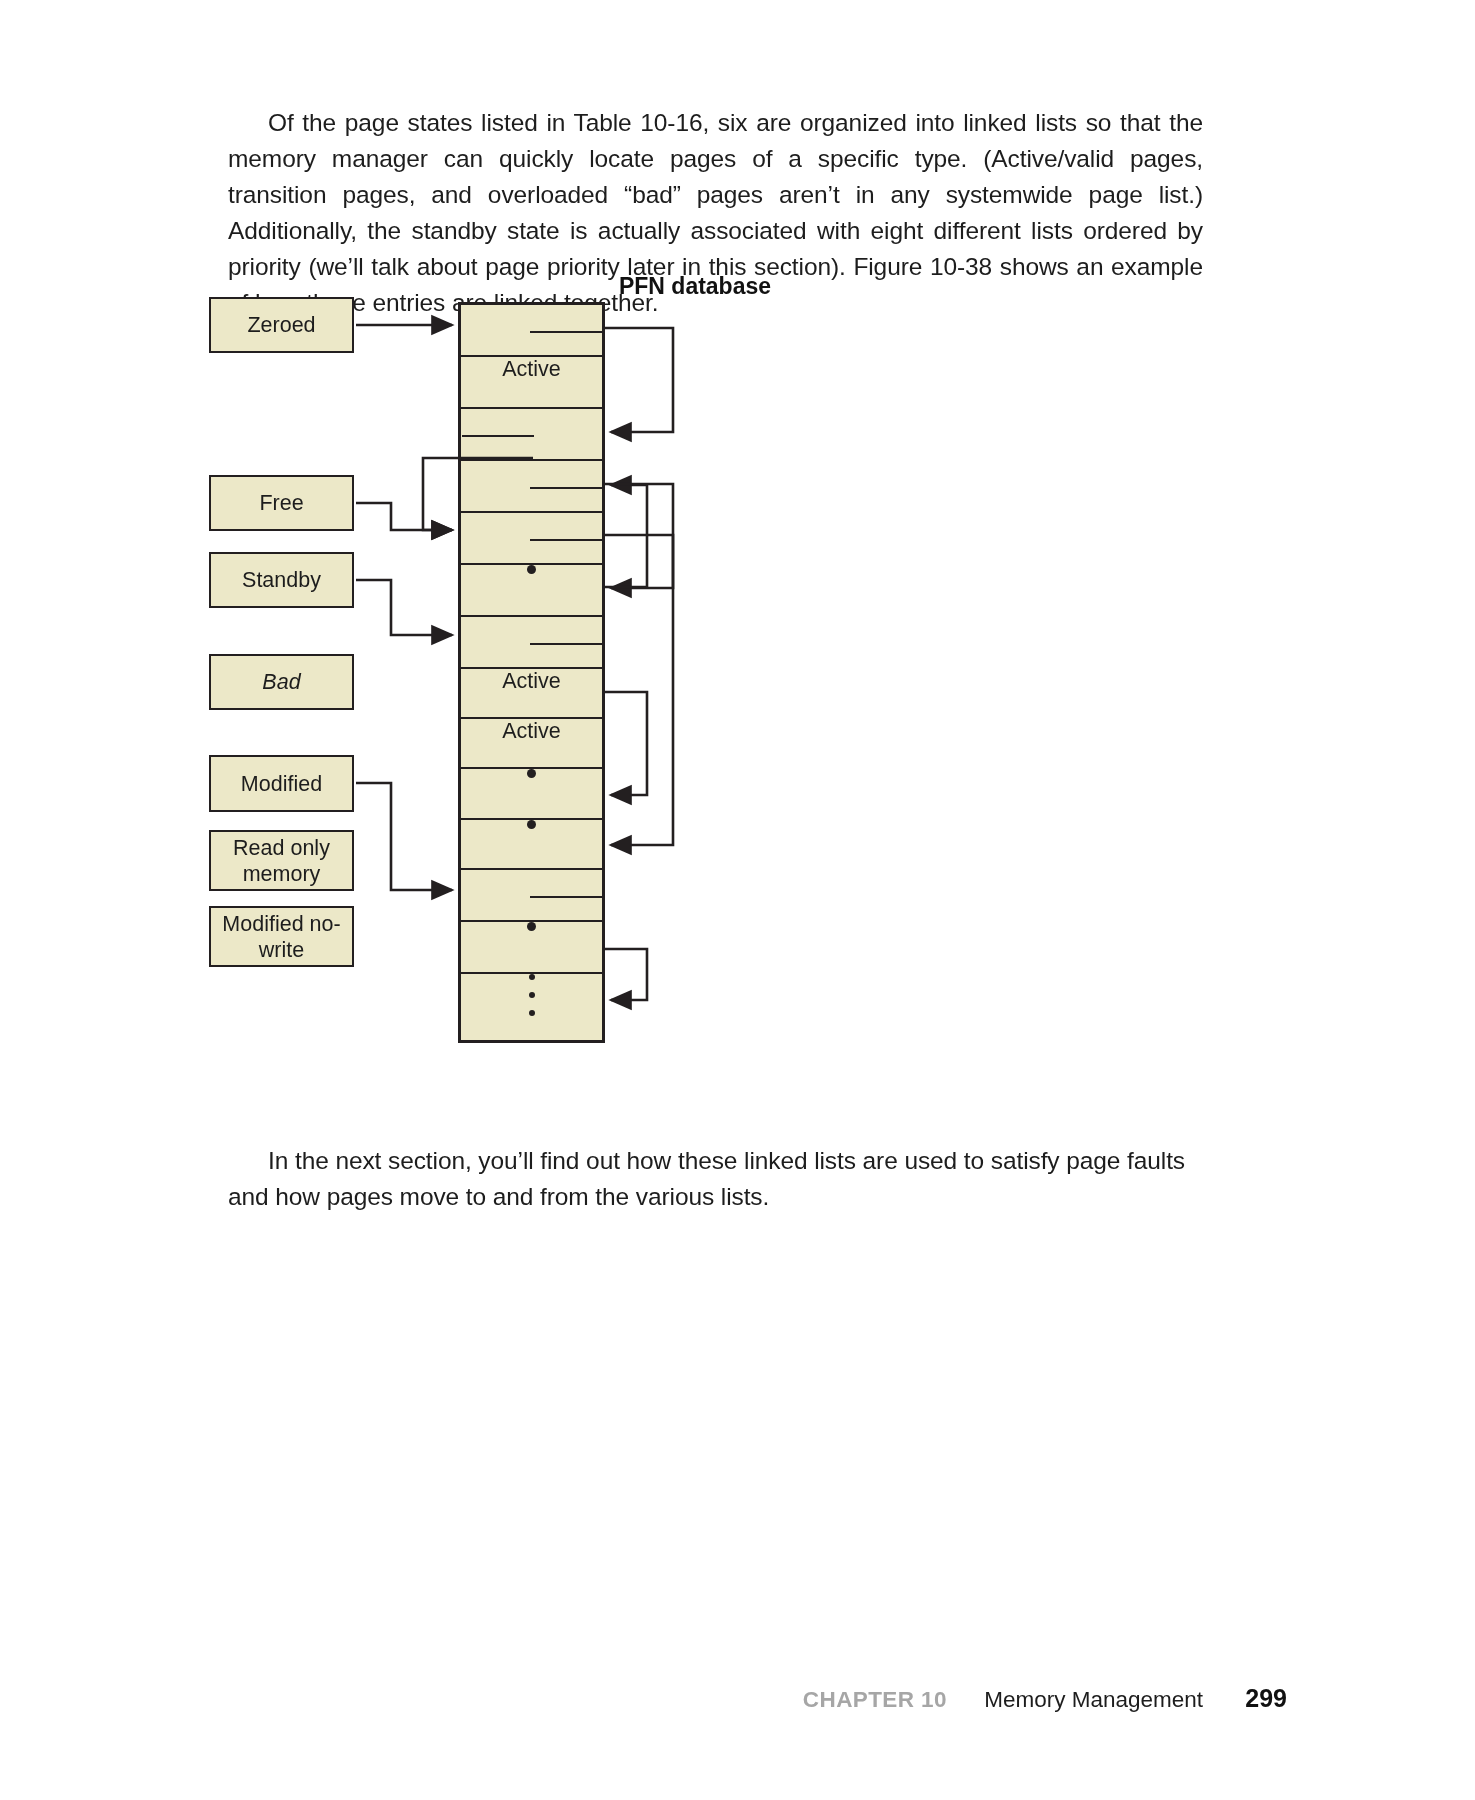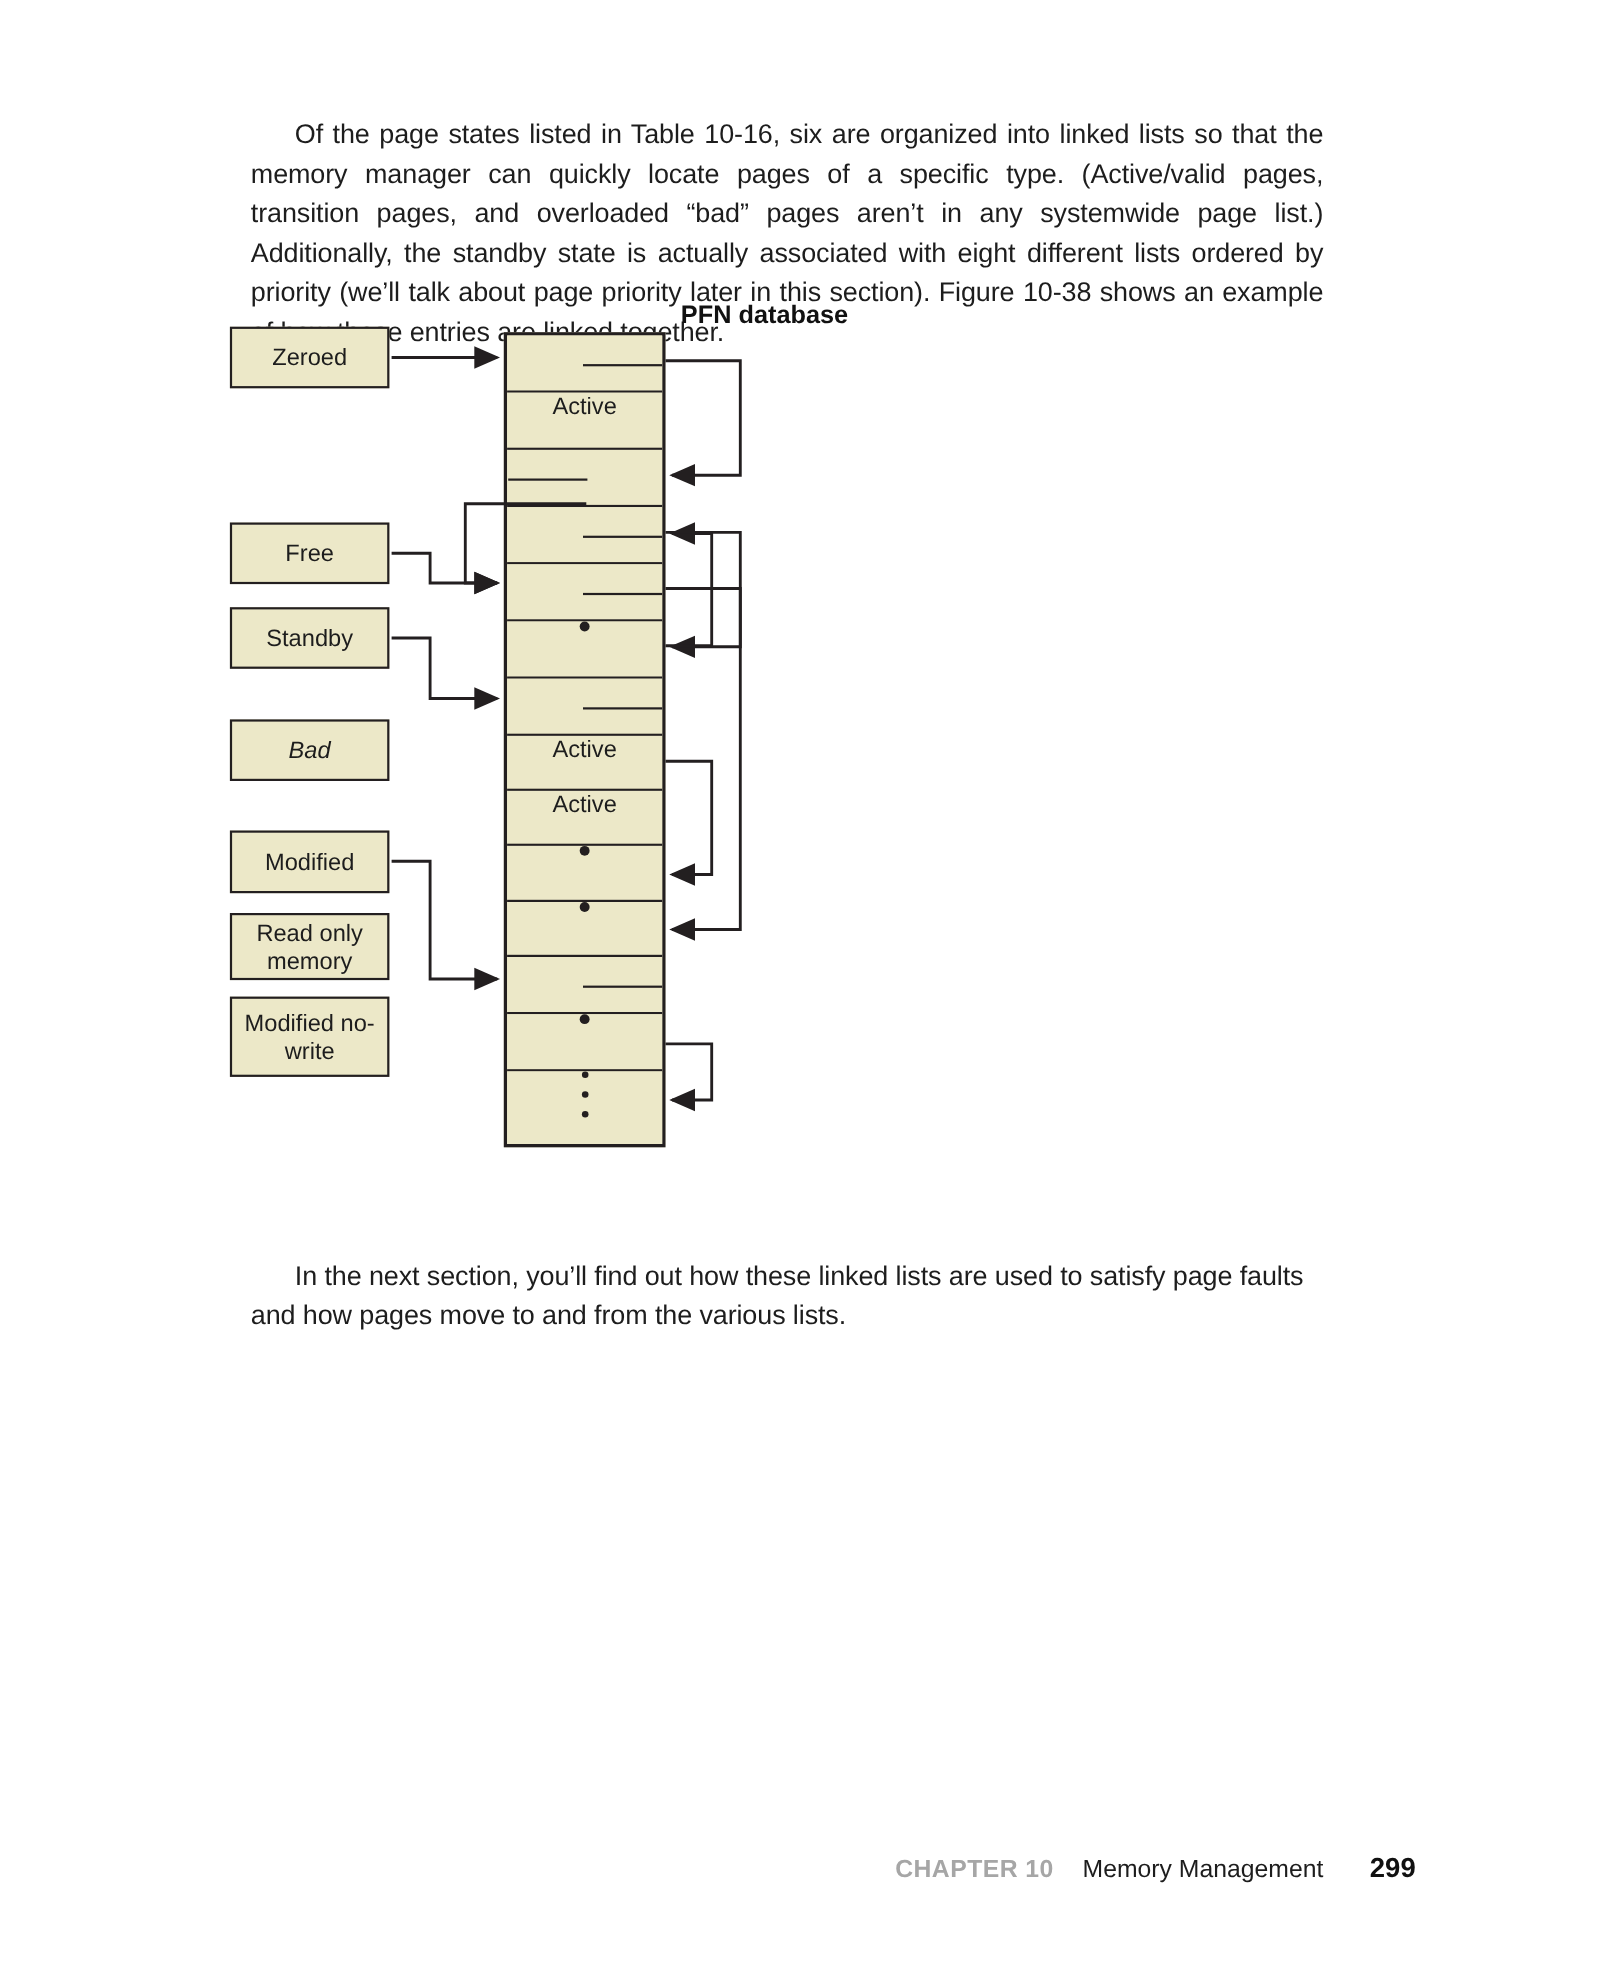--- a/index.html
+++ b/index.html
@@ -164,21 +164,21 @@
     top: 1684px;
     font-size: 22.5px;
     white-space: nowrap;
     color: #1d1d1d;
   }
   .footer .chap {
     color: #a6a6a6;
     font-weight: bold;
     letter-spacing: 0.4px;
   }
-  .footer .sect { margin-left: 20px; }
+  .footer .sect { margin-left: 31px; }
   .footer .pno {
     font-weight: bold;
     font-size: 25px;
     margin-left: 36px;
     color: #111111;
   }
 </style>
 </head>
 <body>
 
@@ -201,21 +201,21 @@
     </div>
     <div class="lbox" style="left:14px; top:389px; height:56px;font-style:italic;">
       <span>Bad</span>
     </div>
     <div class="lbox" style="left:14px; top:490px; height:57px;">
       <span>Modified</span>
     </div>
     <div class="lbox" style="left:14px; top:565px; height:61px;">
       <span>Read only memory</span>
     </div>
-    <div class="lbox" style="left:14px; top:641px; height:73px;">
+    <div class="lbox" style="left:14px; top:641px; height:61px;">
       <span>Modified no-write</span>
     </div>
 
     <div class="pfn-col">
 
       <div class="pfn-cell" style="height:52px;">
         <span></span>
         <span class="stub" style="width:72px; top:26px; right:0;"></span>
       </div>
 

